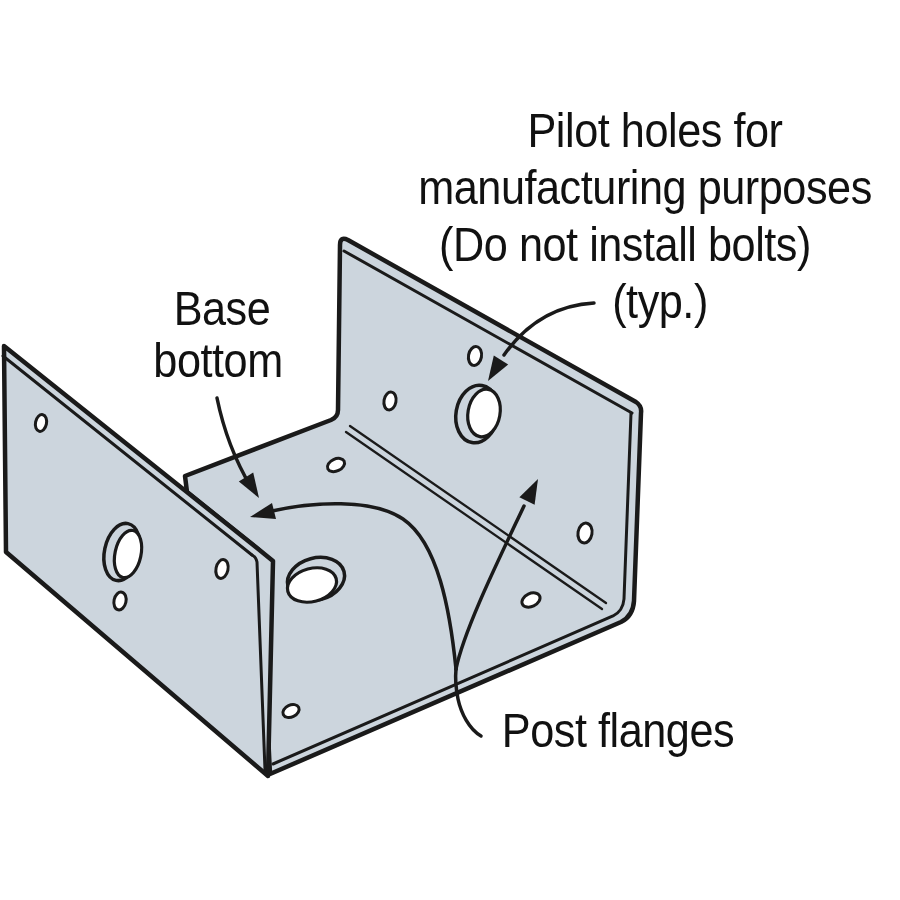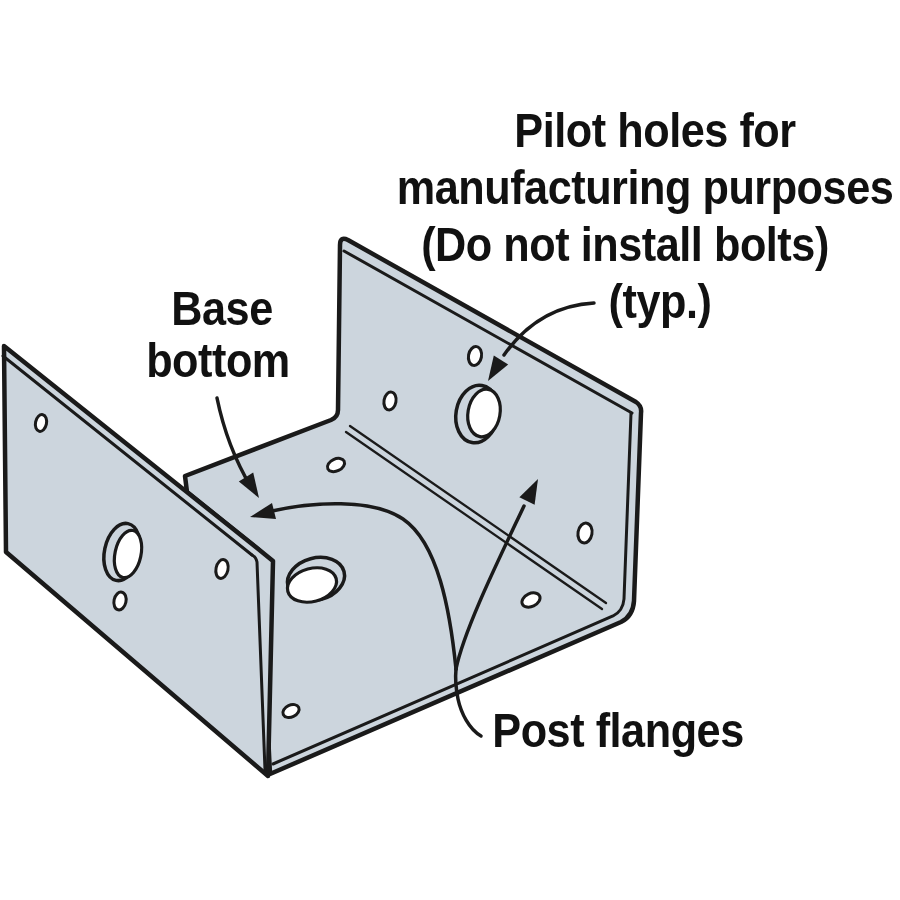--- a/index.html
+++ b/index.html
@@ -3,21 +3,21 @@
 <meta charset="utf-8">
 <style>
   :root{
     --metal-fill:#ccd5dd;
     --line-color:#1a1a1a;
     --background:#ffffff;
     --text-color:#111111;
   }
   html,body{margin:0;padding:0;}
   body{background:var(--background);font-family:"Liberation Sans","DejaVu Sans",sans-serif;}
-  .stage{position:relative;width:900px;height:900px;background:var(--background);overflow:hidden;font-weight:bold;}
+  .stage{position:relative;width:900px;height:900px;background:var(--background);overflow:hidden;}
   .stage svg{position:absolute;left:0;top:0;}
   .lbl{
     position:absolute;
     font-size:48px;
     line-height:52px;
     color:var(--text-color);
     white-space:nowrap;
     transform:translateX(-50%) scaleX(0.9);
     transform-origin:center top;
     letter-spacing:-0.5px;

